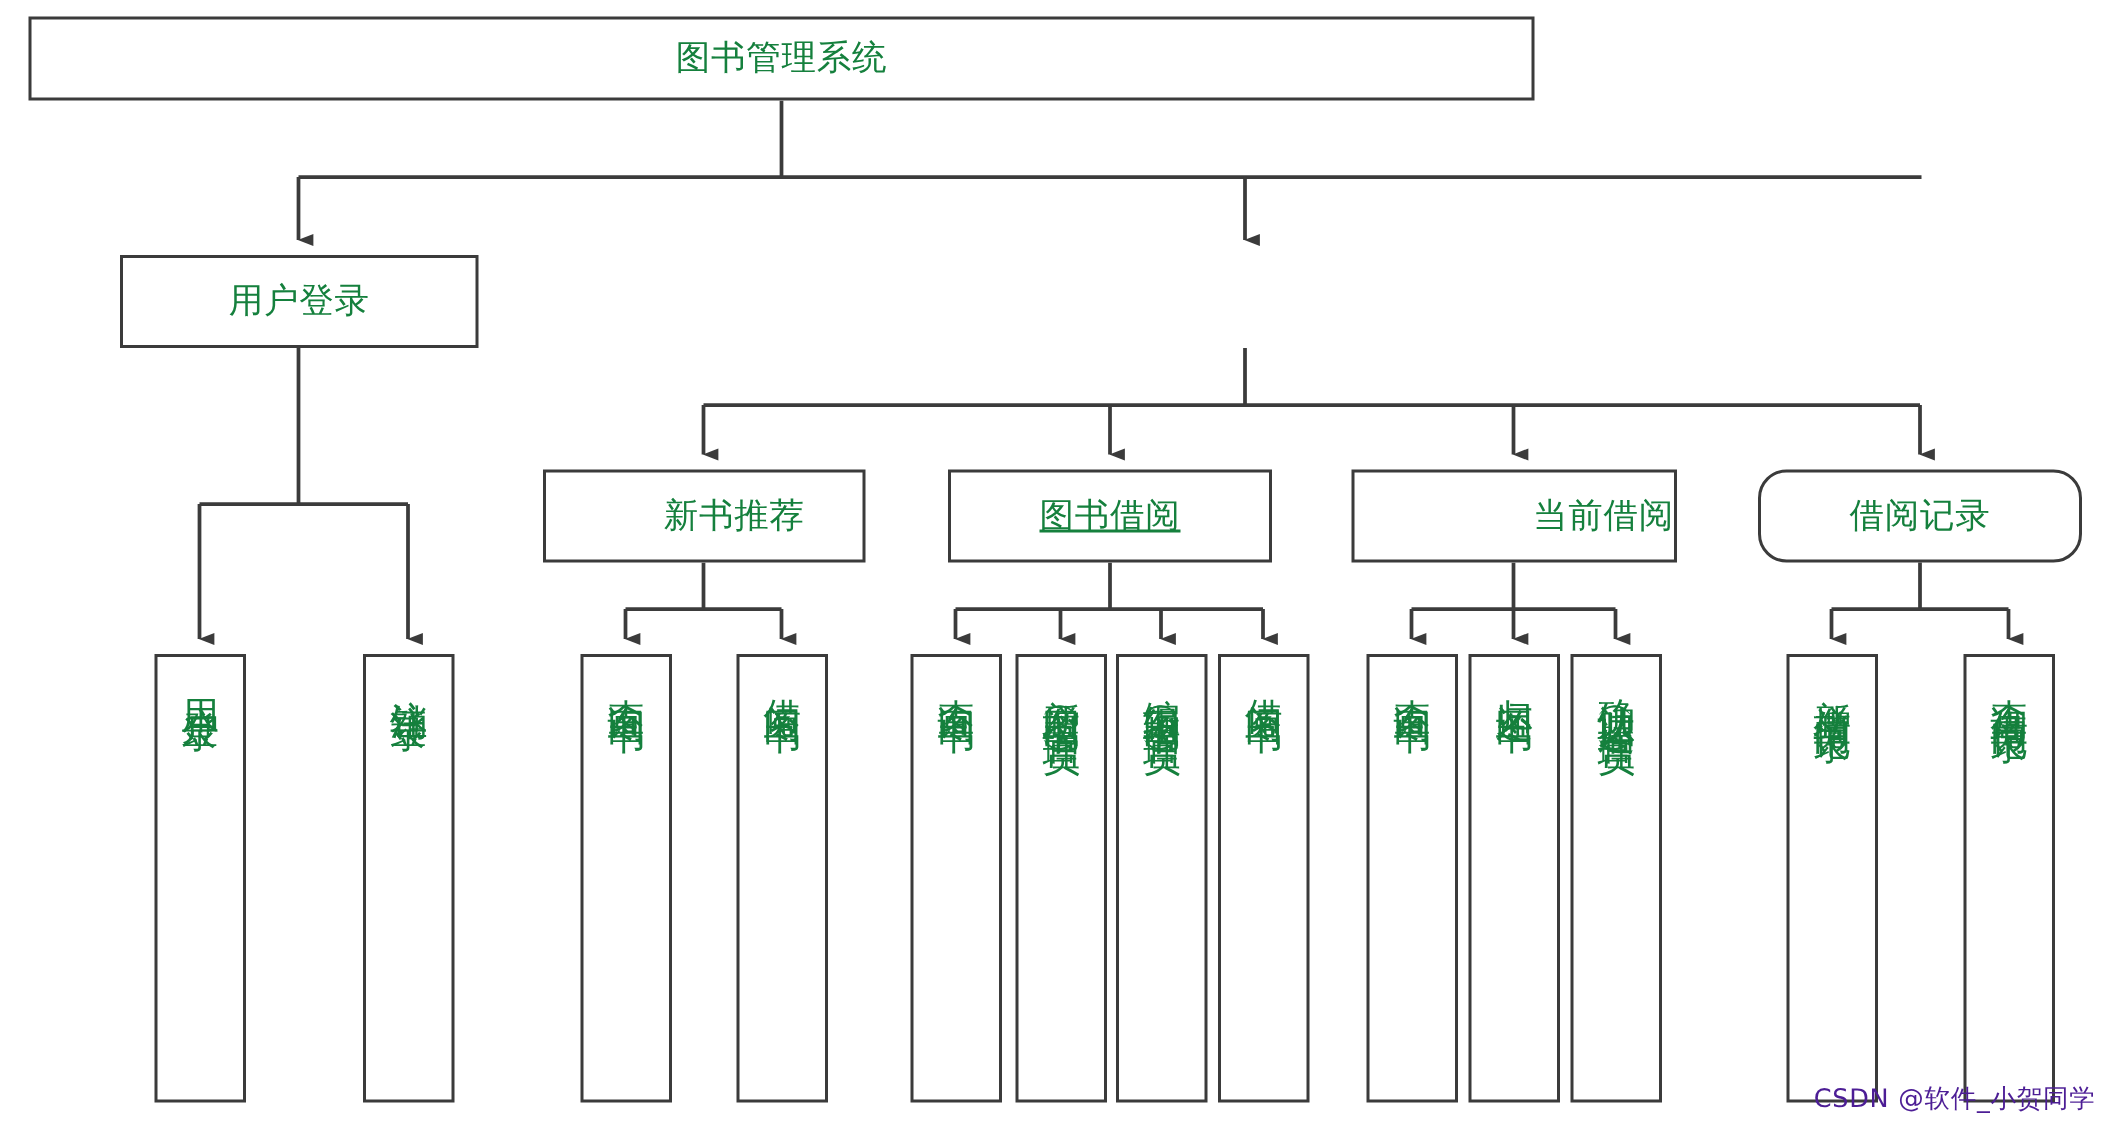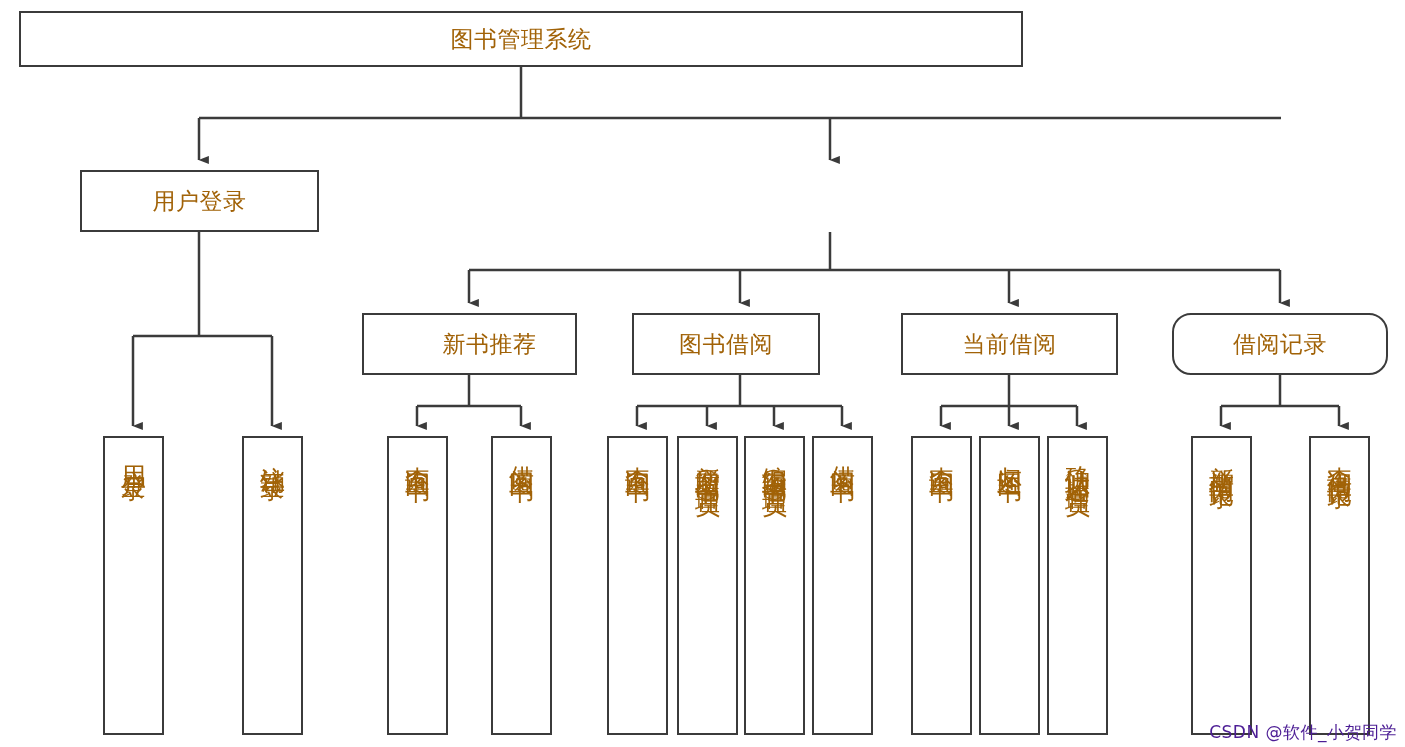--- a/index.html
+++ b/index.html
@@ -21,21 +21,21 @@
     pointer-events:none;
   }
   .node{
     position:absolute;
     box-sizing:border-box;
     background:#ffffff;
     border:2.5px solid #3b3b3b;
     display:flex;
     align-items:center;
     justify-content:center;
-    color:#a16207;
+    color:#15803d;
     z-index:2;
   }
   .node .label{
     display:block;
     text-align:center;
     line-height:1.16;
     letter-spacing:0.5px;
   }
   
   .node.h .label{
@@ -127,24 +127,24 @@
     <span class="label">图书管理系统</span>
   </div>
 
   <div class="node h" style="left:80px; top:170px; width:239px; height:62px;">
     <span class="label">用户登录</span>
   </div>
 
   <div class="node h" style="left:362px; top:313px; width:215px; height:62px;padding-left:40px;">
     <span class="label">新书推荐</span>
   </div>
-  <div class="node h" style="left:632px; top:313px; width:188px; height:62px;">
+  <div class="node h" style="left:632px; top:313px; width:216px; height:62px;text-decoration:underline;">
     <span class="label">图书借阅</span>
   </div>
-  <div class="node h" style="left:901px; top:313px; width:217px; height:62px;">
+  <div class="node h" style="left:901px; top:313px; width:217px; height:62px;justify-content:flex-end;">
     <span class="label">当前借阅</span>
   </div>
   <div class="node h" style="left:1172px; top:313px; width:216px; height:62px;border-radius:19px;">
     <span class="label">借阅记录</span>
   </div>
 
   <div class="node v" style="left:103px; top:436px; width:61px; height:299px;">
     <span class="label">用户登录</span>
   </div>
   <div class="node v" style="left:242px; top:436px; width:61px; height:299px;">

